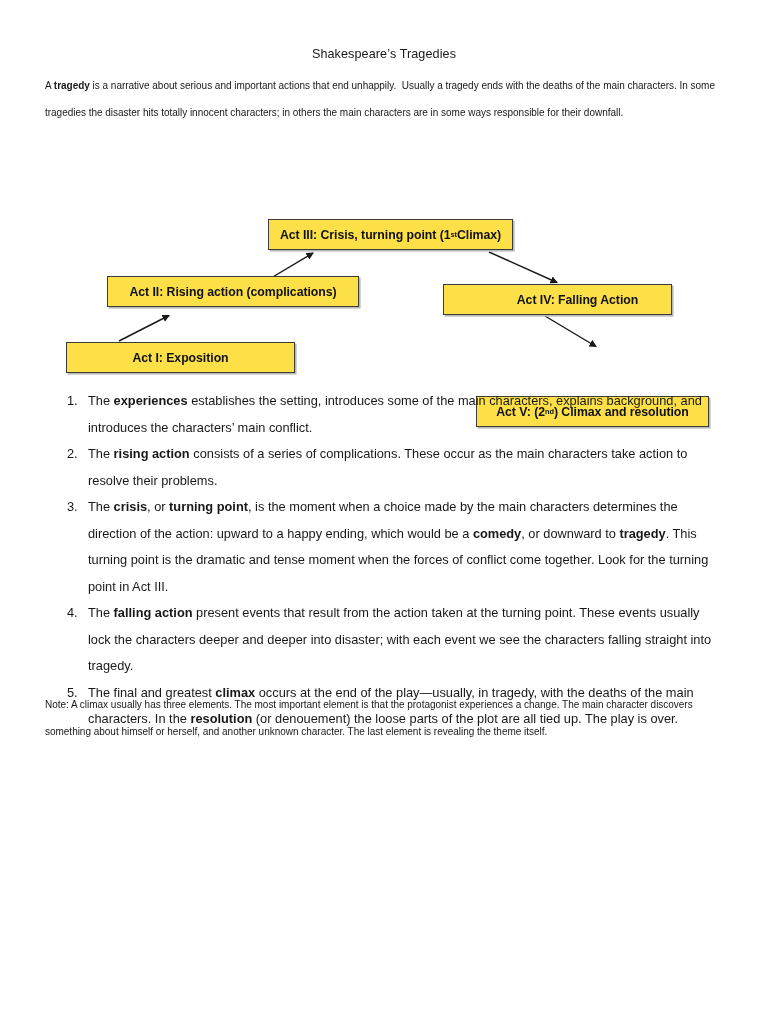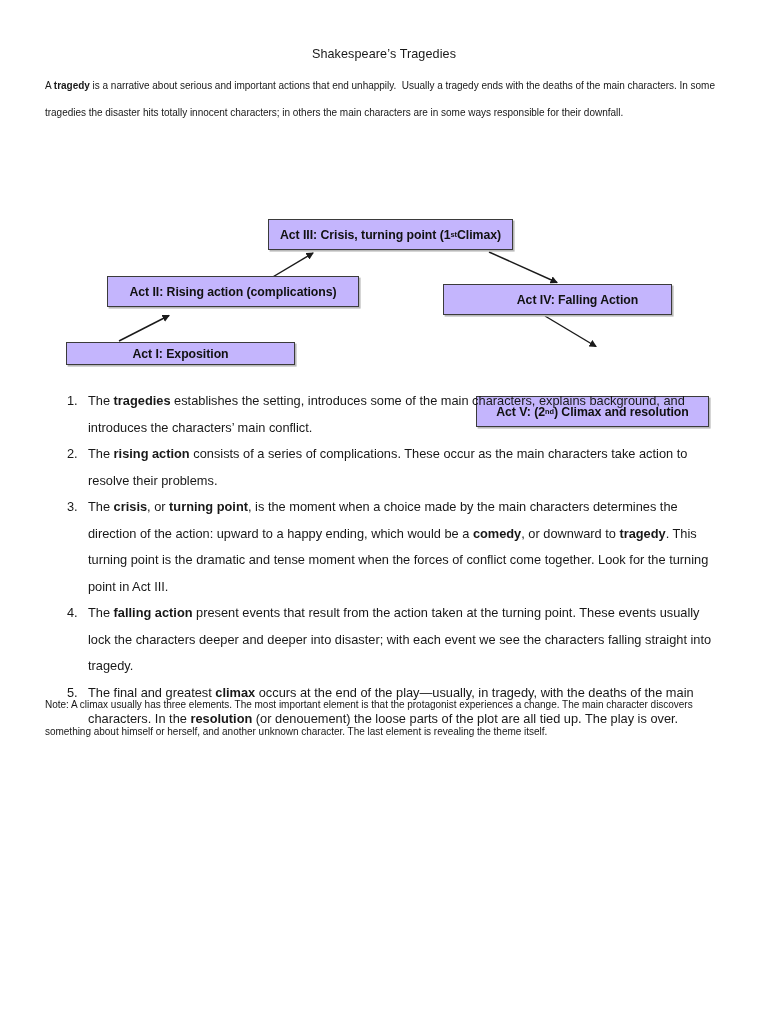--- a/index.html
+++ b/index.html
@@ -82,21 +82,21 @@
   .diagram {
     position: absolute;
     left: 0;
     top: 200px;
     width: 768px;
     height: 190px;
   }
   .node {
     position: absolute;
     box-sizing: border-box;
-    background: #c4b5fd;
+    background: #fde047;
     border: 1.3px solid #3b3b3b;
     box-shadow: 1.6px 1.6px 0 0 #b9b9b9;
     display: flex;
     align-items: center;
     justify-content: center;
     font-size: 12.3px;
     line-height: 14px;
     letter-spacing: -0.05px;
     white-space: nowrap;
     color: #111111;
@@ -104,21 +104,21 @@
   }
   .node sup {
     font-size: 7.4px;
     vertical-align: super;
     line-height: 0;
   }
 
   
   #node-act3 { left: 268px; top: 19px;  width: 245px; height: 31px; }
   #node-act2 { left: 107px; top: 76px;  width: 252px; height: 31px; }
-  #node-act1 { left: 66px;  top: 142px; width: 229px; height: 23px; }
+  #node-act1 { left: 66px;  top: 142px; width: 229px; height: 31px; }
   #node-act4 { left: 443px; top: 84px;  width: 229px; height: 31px; padding-left: 40px; }
   #node-act5 { left: 476px; top: 148px; width: 233px; height: 31px; margin-top: 48px; }
 
   .arrows {
     position: absolute;
     left: 0; top: 0;
     width: 768px;
     height: 190px;
     overflow: visible;
     pointer-events: none;
@@ -159,21 +159,21 @@
     <div class="node" id="node-act1">Act I: Exposition</div>
 
     <div class="node" id="node-act4">Act IV: Falling Action</div>
 
     <div class="node" id="node-act5">Act V: (2<sup>nd</sup>) Climax and resolution</div>
   </div>
 
   <ol class="steps">
     <li>
       <span class="num">1.</span>
-      <span>The <b>tragedies</b> establishes the setting, introduces some of the main characters, explains background, and introduces the characters’ main conflict.</span>
+      <span>The <b>experiences</b> establishes the setting, introduces some of the main characters, explains background, and introduces the characters’ main conflict.</span>
     </li>
     <li>
       <span class="num">2.</span>
       <span>The <b>rising action</b> consists of a series of complications. These occur as the main characters take action to resolve their problems.</span>
     </li>
     <li>
       <span class="num">3.</span>
       <span>The <b>crisis</b>, or <b>turning point</b>, is the moment when a choice made by the main characters determines the direction of the action: upward to a happy ending, which would be a <b>comedy</b>, or downward to <b>tragedy</b>. This turning point is the dramatic and tense moment when the forces of conflict come together. Look for the turning point in Act III.</span>
     </li>
     <li>

